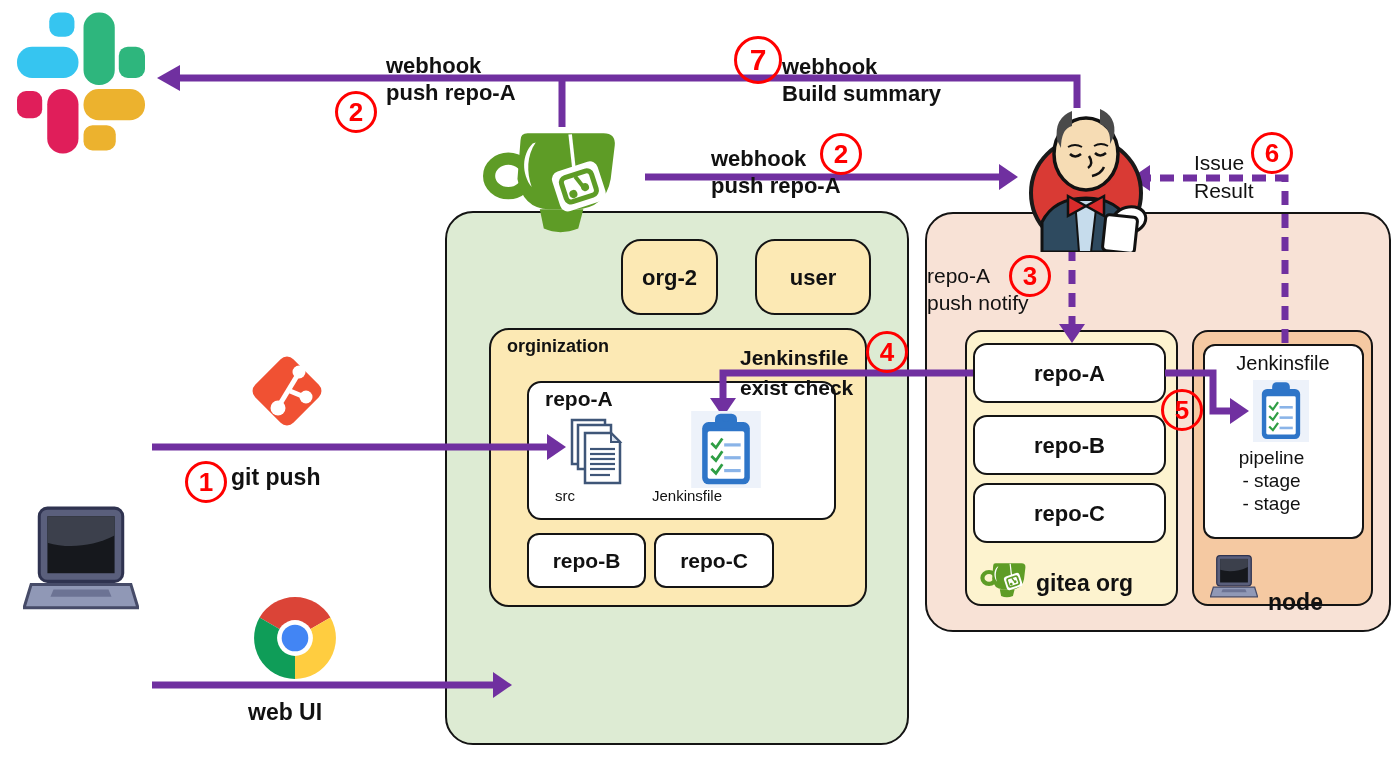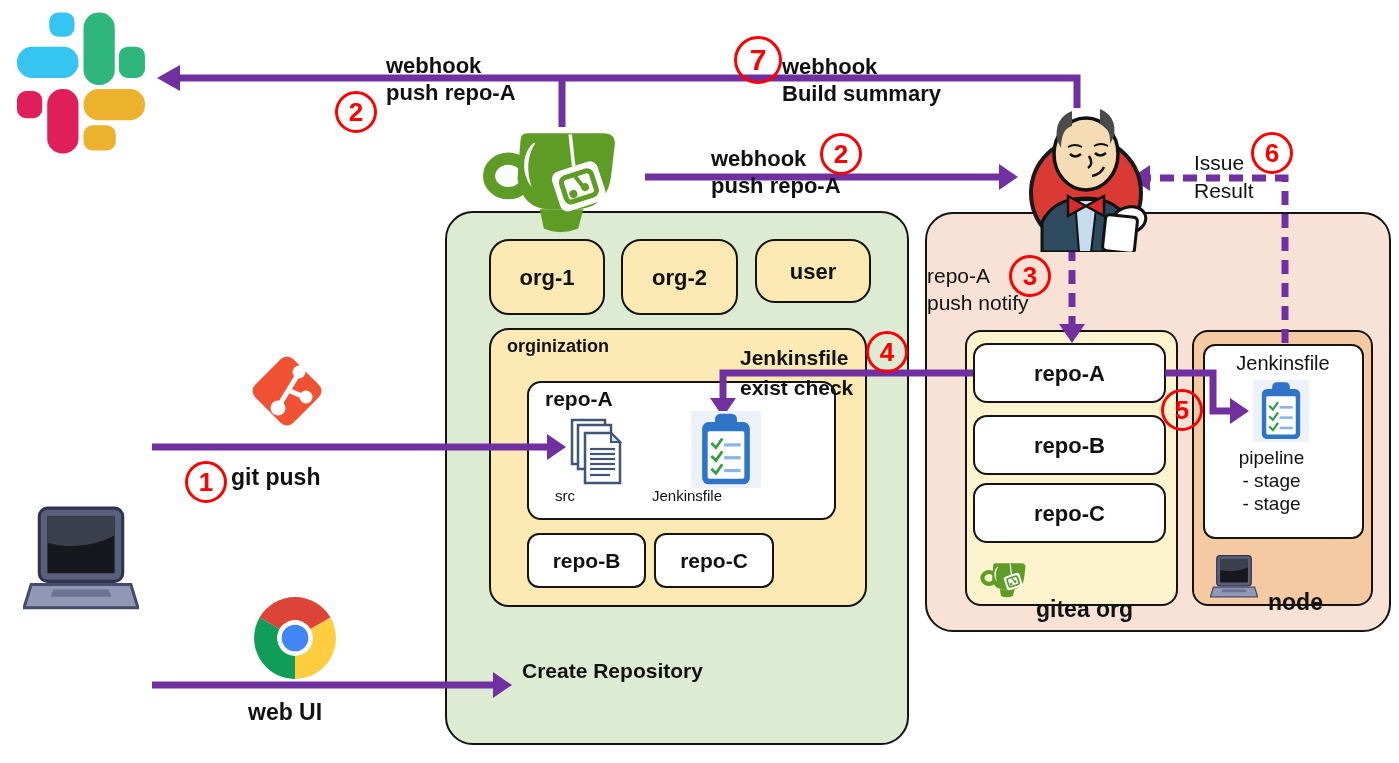--- a/index.html
+++ b/index.html
@@ -80,23 +80,22 @@
           <line x1="20" y1="51" x2="45" y2="51"></line>
             <line x1="20" y1="57" x2="40" y2="57"></line>
         </g>
       </symbol>
     </defs>
   </svg>
 
   <div class="box r28" style="left:445px;top:211px;width:464px;height:534px;background:#DDEBD3;"></div>
   <div class="box r28" style="left:925px;top:212px;width:466px;height:420px;background:#F8E2D6;"></div>
 
-  <div class="box r20 cbox fs22" style="left:489px;top:239px;width:116px;height:76px;background:#FCE9B4;">org-1</div>
-  <div class="box r20 cbox fs22" style="left:621px;top:239px;width:117px;height:76px;background:#FCE9B4;">org-2</div>
-  <div class="box r20 cbox fs22" style="left:755px;top:239px;width:116px;height:64px;background:#FCE9B4;">user</div>
+  <div class="box r20 cbox fs22" style="left:621px;top:239px;width:97px;height:76px;background:#FCE9B4;">org-2</div>
+  <div class="box r20 cbox fs22" style="left:755px;top:239px;width:116px;height:76px;background:#FCE9B4;">user</div>
 
   <div class="box r20" style="left:489px;top:328px;width:378px;height:279px;background:#FCE9B4;">
     <div class="boxtitle">orginization</div>
   </div>
 
   <div class="box r14" style="left:527px;top:381px;width:309px;height:139px;background:#ffffff;">
     <div class="boxtitle" style="font-size:21px;top:4px;">repo-A</div>
   </div>
   <svg class="logo" style="left:570px;top:418px;" width="56" height="68">
       <use href="#sym-docs"></use>
@@ -104,31 +103,30 @@
   <svg class="logo" style="left:691px;top:411px;" width="70" height="77">
       <use href="#sym-clipboard"></use>
     </svg>
   <div class="caption" style="left:555px;top:487px;width:86px;">src</div>
   <div class="caption" style="left:652px;top:487px;width:150px;">Jenkinsfile</div>
 
   <div class="box r12 cbox fs21" style="left:527px;top:533px;width:119px;height:55px;background:#ffffff;">repo-B</div>
   <div class="box r12 cbox fs21" style="left:654px;top:533px;width:120px;height:55px;background:#ffffff;">repo-C</div>
 
   <div class="lbl" style="left:522px;top:656px;font-size:21px;line-height:30px;">
-    <span>Create Repository</span>
   </div>
 
   <div class="box r16" style="left:965px;top:330px;width:213px;height:276px;background:#FDF3CF;"></div>
   <div class="box r14 cbox fs22" style="left:973px;top:343px;width:193px;height:60px;background:#ffffff;">repo-A</div>
   <div class="box r14 cbox fs22" style="left:973px;top:415px;width:193px;height:60px;background:#ffffff;">repo-B</div>
   <div class="box r14 cbox fs22" style="left:973px;top:483px;width:193px;height:60px;background:#ffffff;">repo-C</div>
   <svg class="logo" style="left:980px;top:558px;" width="52" height="44">
       <use href="#sym-gitea"></use>
     </svg>
-  <div class="lbl fs23" style="left:1036px;top:570px;margin-top:26px;">gitea org</div>
+  <div class="lbl fs23" style="left:1036px;top:570px;">gitea org</div>
 
   <div class="box r16" style="left:1192px;top:330px;width:181px;height:276px;background:#F5C9A2;"></div>
   <div class="box r12" style="left:1203px;top:344px;width:161px;height:195px;background:#ffffff;">
     <div class="lblr" style="left:0;top:6px;width:156px;text-align:center;font-size:20px;">Jenkinsfile</div>
   </div>
   <svg class="logo" style="left:1253px;top:380px;" width="56" height="62">
       <use href="#sym-clipboard"></use>
     </svg>
   <div class="lblr fs19" style="left:1203px;top:446px;width:137px;text-align:center;">
     <span>pipeline</span>

